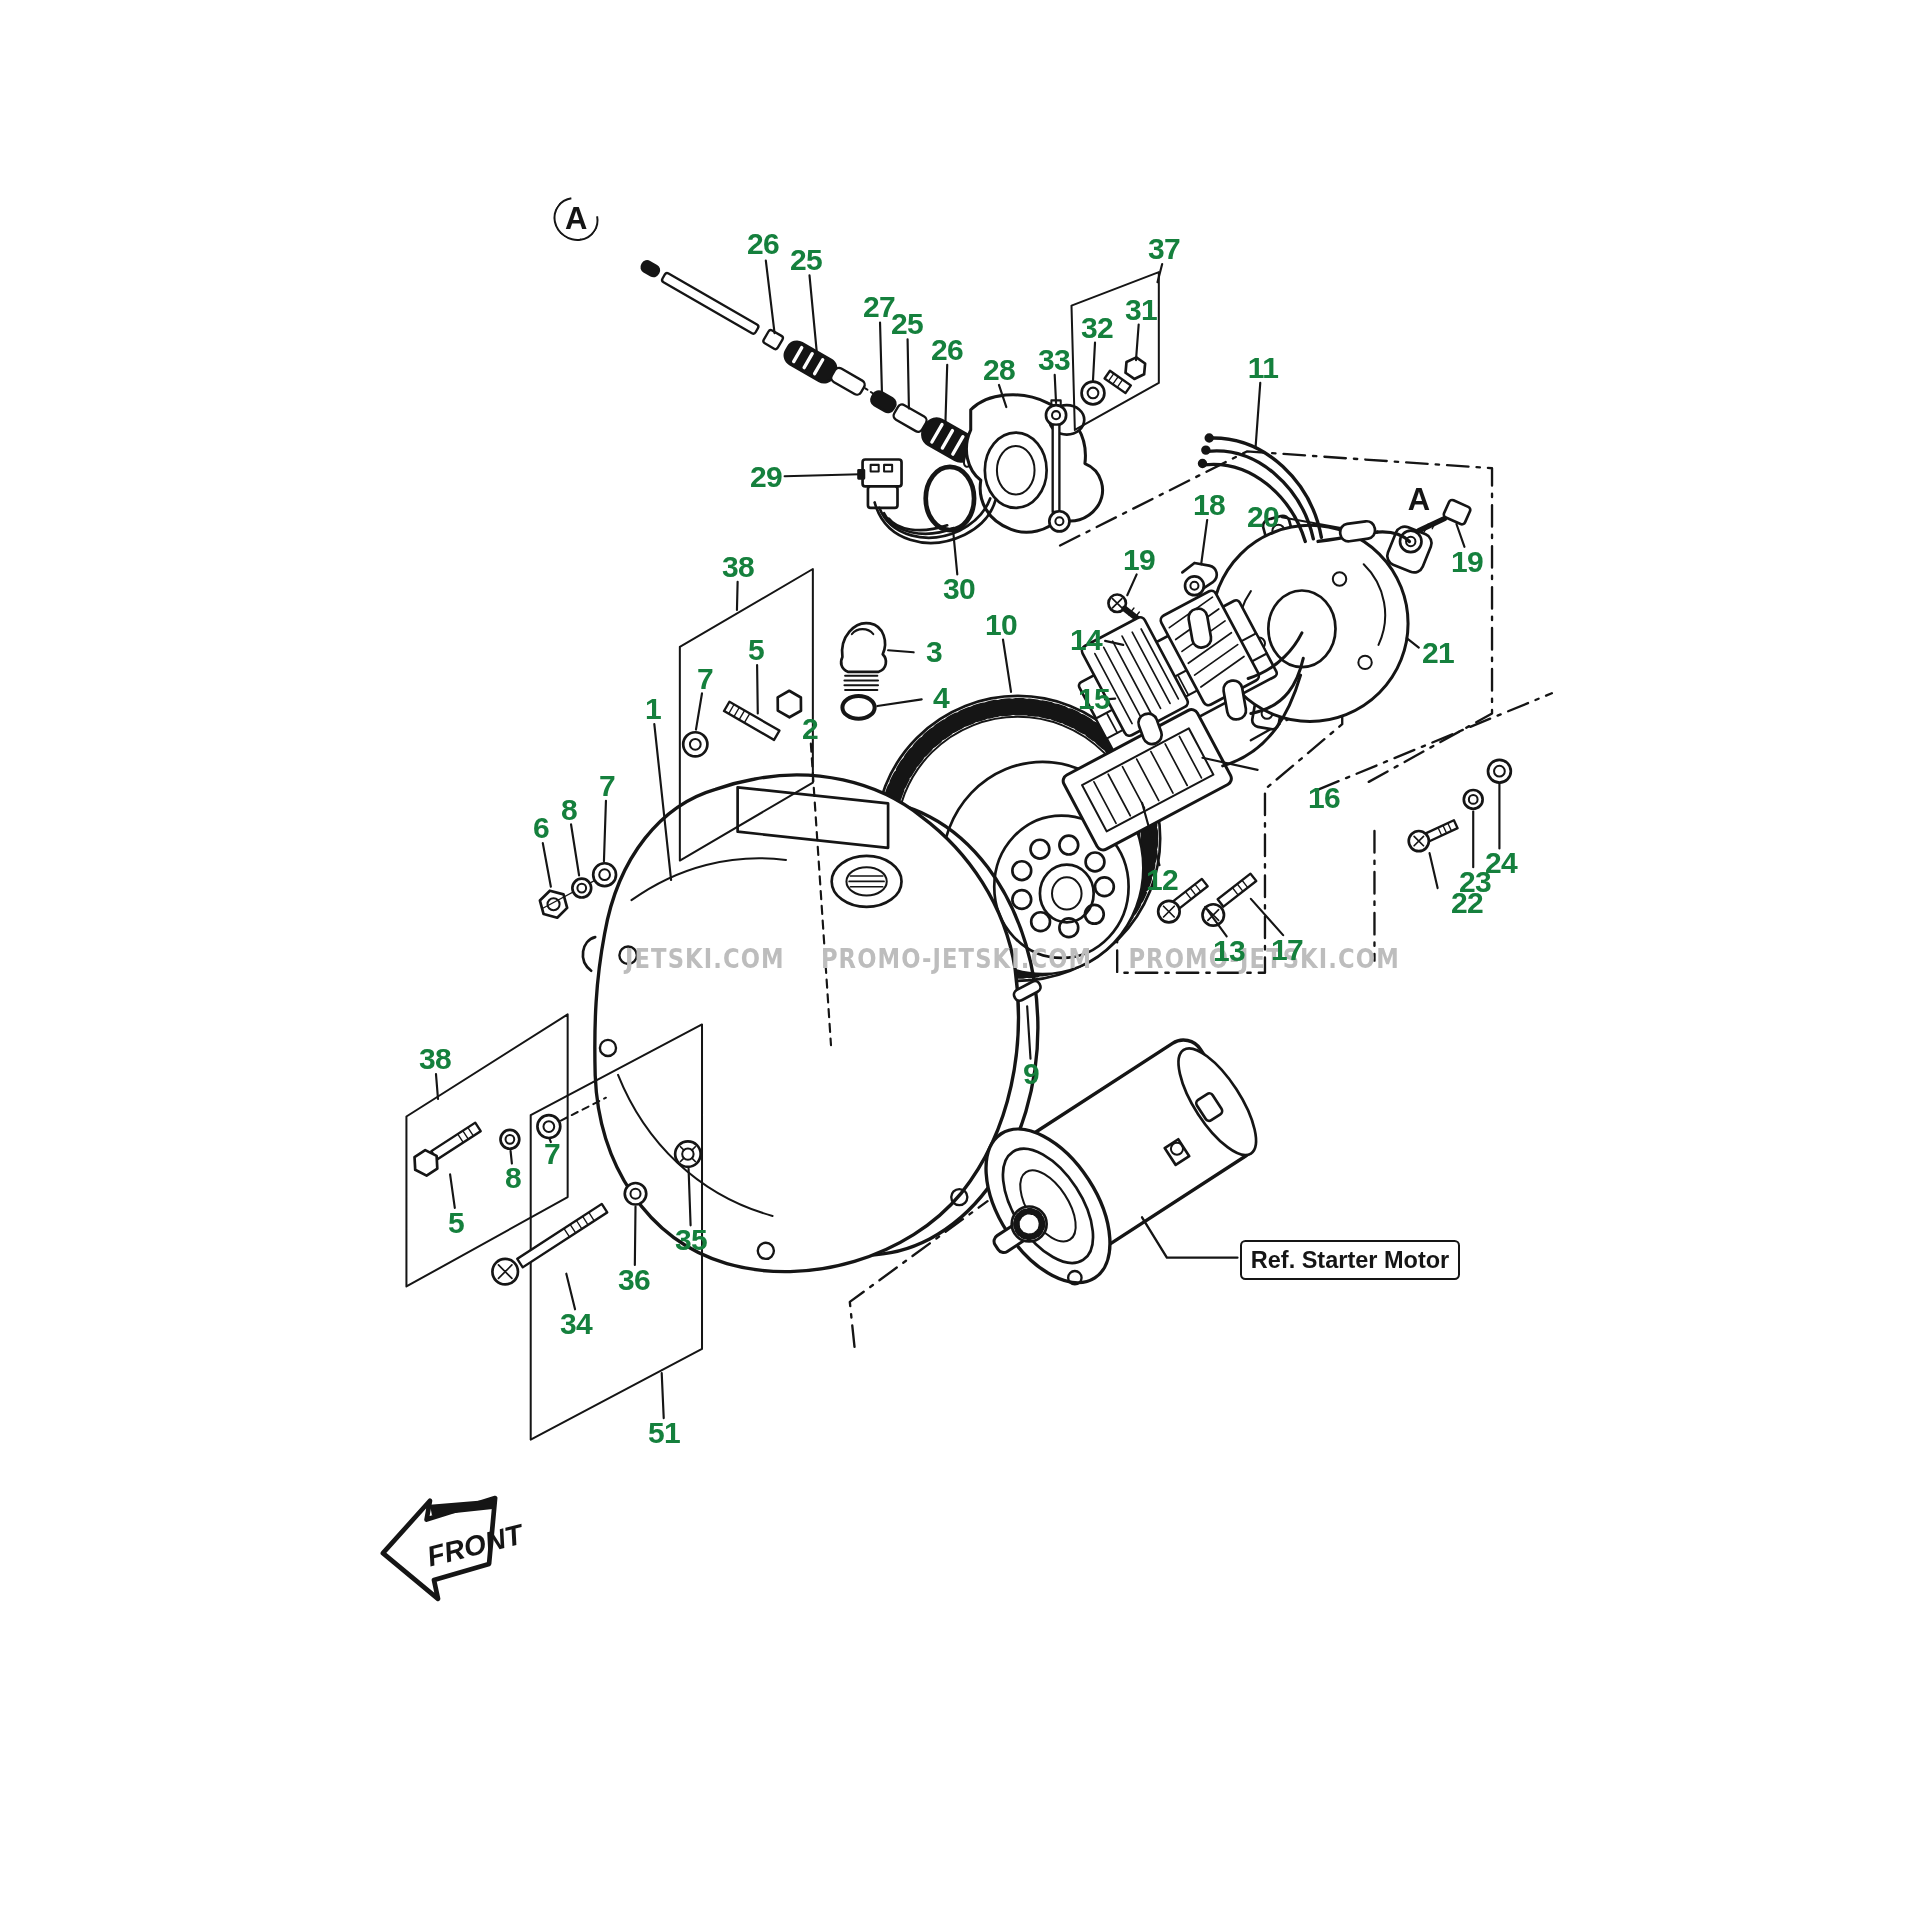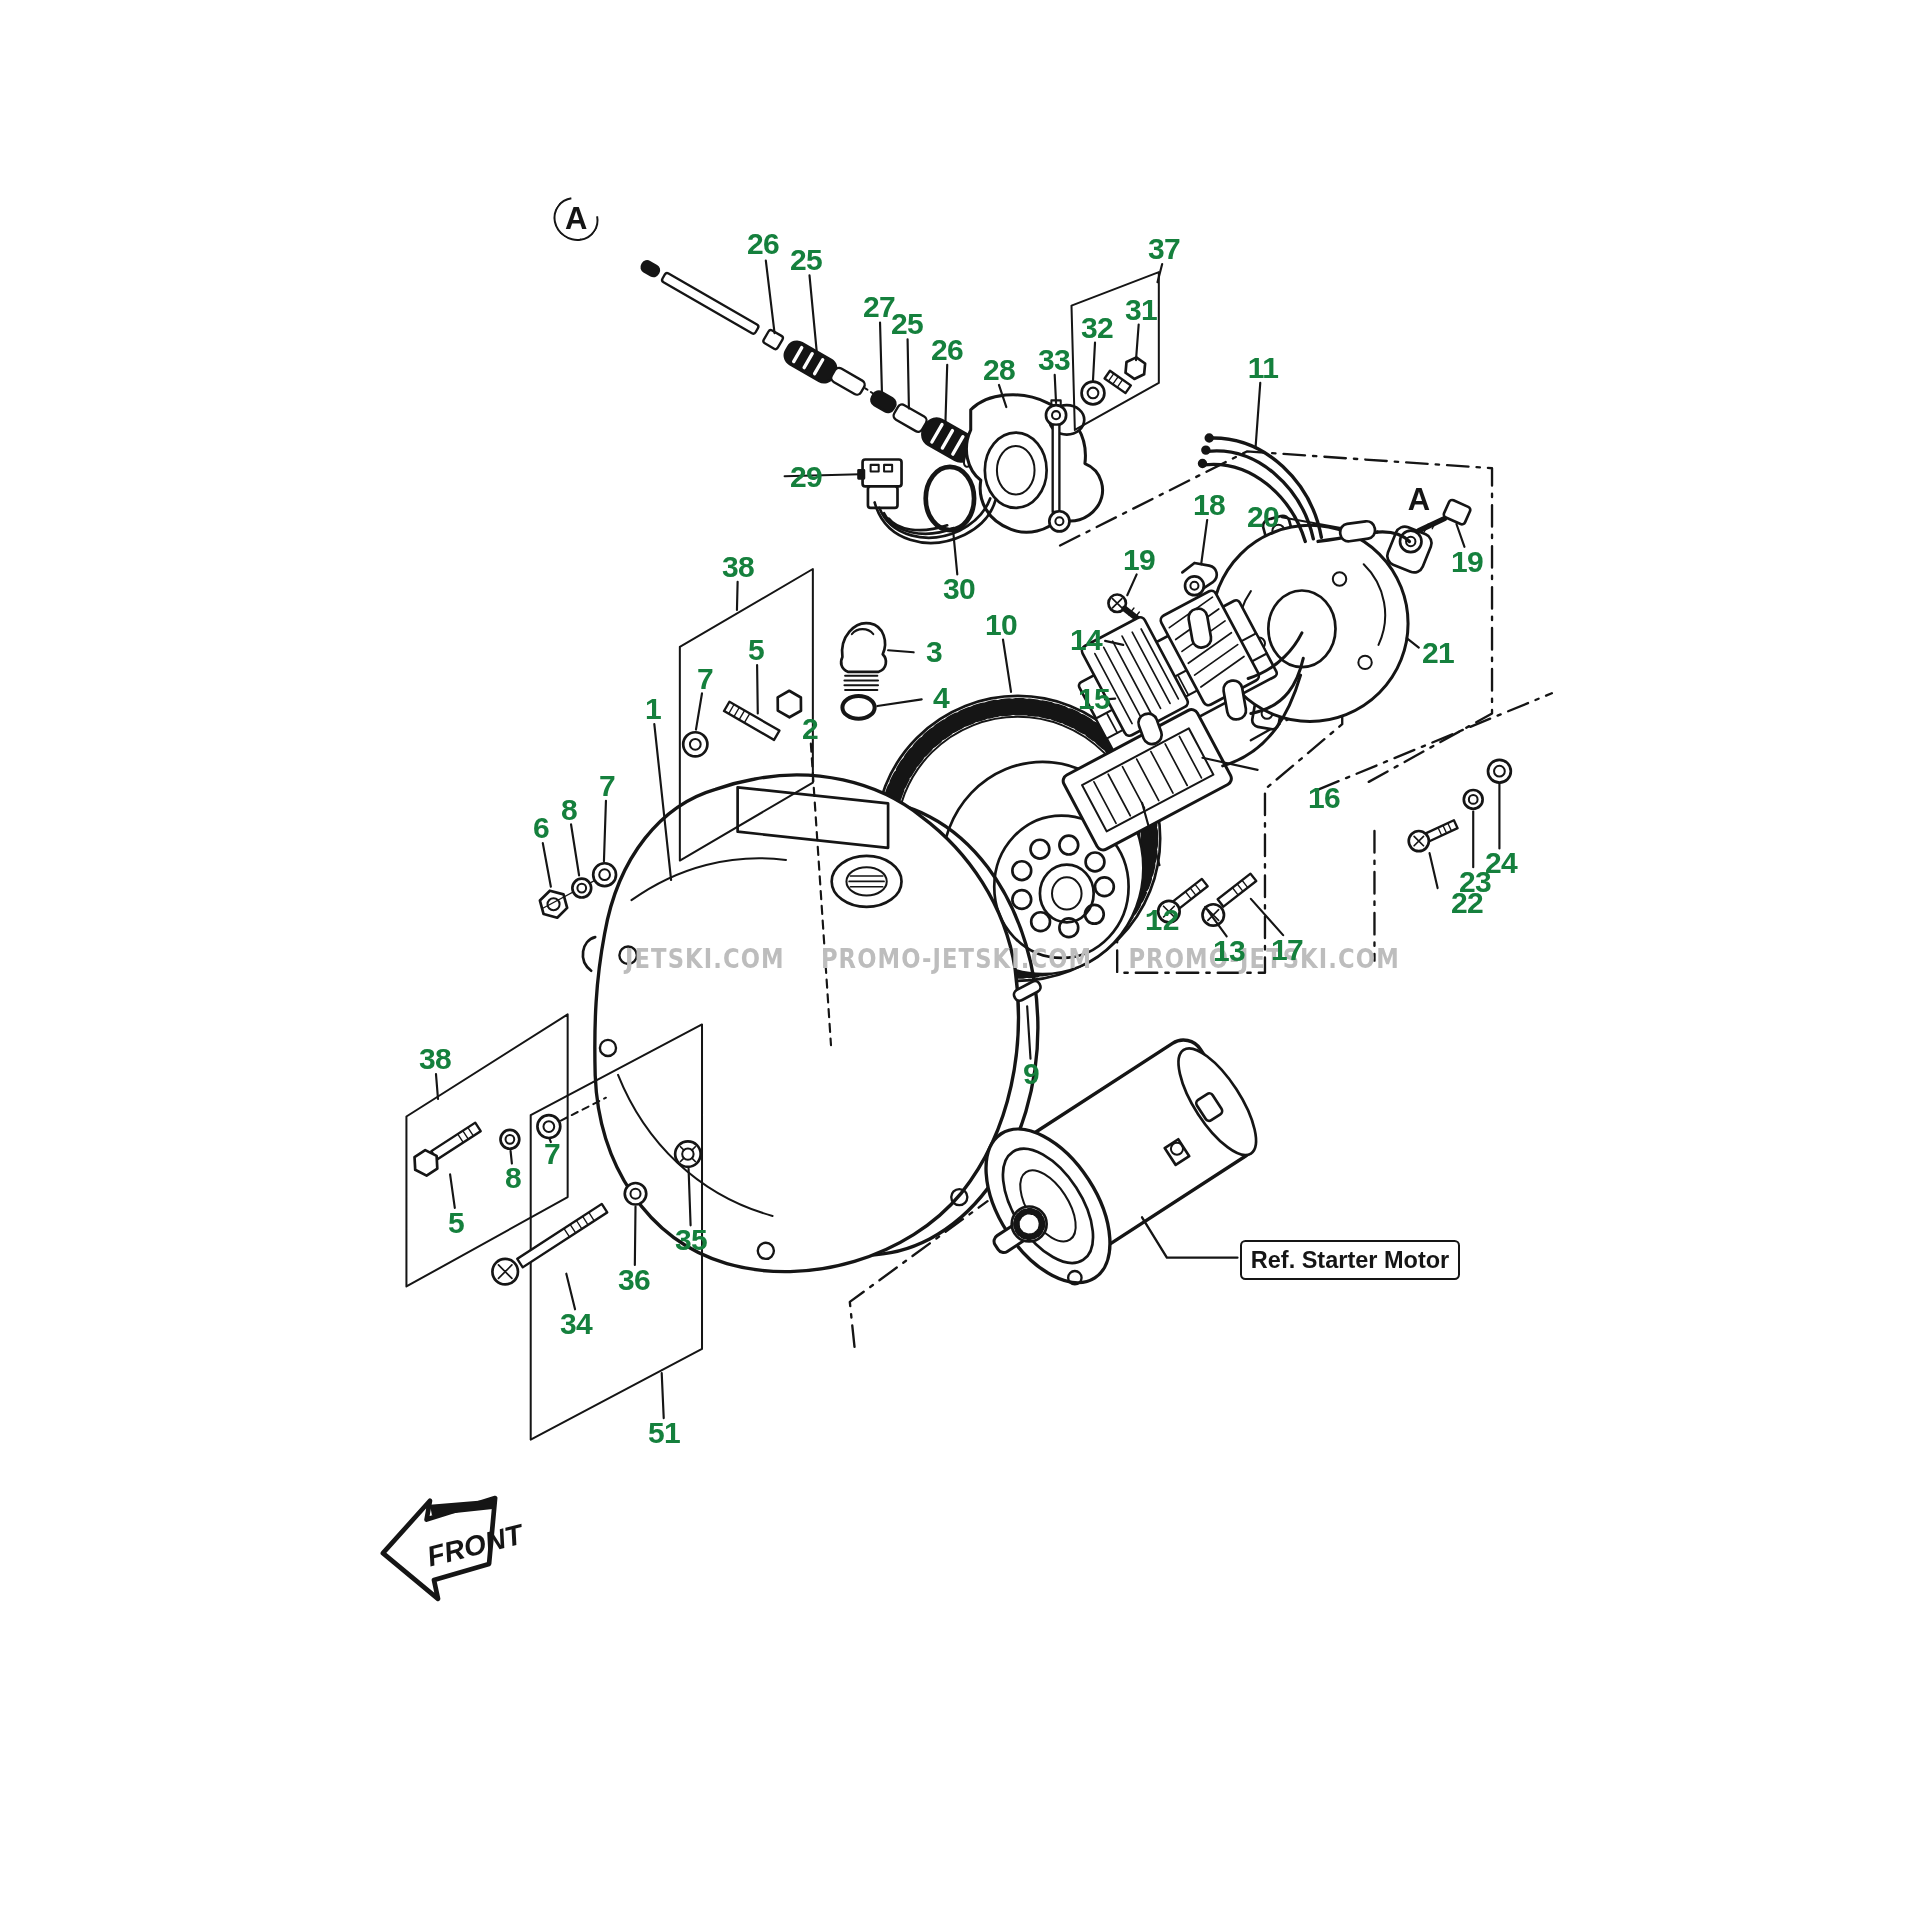--- a/index.html
+++ b/index.html
@@ -446,37 +446,37 @@
       <span class="callout" style="left: 806px; top: 260px;">25</span>
       <span class="callout" style="left: 879px; top: 307px;">27</span>
       <span class="callout" style="left: 907px; top: 324px;">25</span>
       <span class="callout" style="left: 947px; top: 350px;">26</span>
       <span class="callout" style="left: 999px; top: 370px;">28</span>
       <span class="callout" style="left: 1054px; top: 360px;">33</span>
       <span class="callout" style="left: 1097px; top: 328px;">32</span>
       <span class="callout" style="left: 1141px; top: 310px;">31</span>
       <span class="callout" style="left: 1164px; top: 249px;">37</span>
       <span class="callout" style="left: 1263px; top: 368px;">11</span>
-      <span class="callout" style="left: 806px; top: 477px; text-align: center;">29</span>
+      <span class="callout" style="left: 766px; top: 477px; text-align: center;">29</span>
       <span class="callout" style="left: 959px; top: 589px;">30</span>
       <span class="callout" style="left: 738px; top: 567px;">38</span>
       <span class="callout" style="left: 756px; top: 650px;">5</span>
       <span class="callout" style="left: 705px; top: 679px;">7</span>
       <span class="callout" style="left: 934px; top: 652px;">3</span>
       <span class="callout" style="left: 941px; top: 698px;">4</span>
       <span class="callout" style="left: 1001px; top: 625px;">10</span>
       <span class="callout" style="left: 1209px; top: 505px;">18</span>
       <span class="callout" style="left: 1263px; top: 517px;">20</span>
       <span class="callout" style="left: 1139px; top: 560px;">19</span>
       <span class="callout" style="left: 1467px; top: 562px;">19</span>
       <span class="callout" style="left: 1438px; top: 653px;">21</span>
       <span class="callout" style="left: 1086px; top: 640px;">14</span>
       <span class="callout" style="left: 1086px; top: 699px; margin-left: 8px;">15</span>
       <span class="callout" style="left: 1276px; top: 798px; margin-left: 48px;">16</span>
-      <span class="callout" style="left: 1162px; top: 922px; font-family: Liberation Mono, monospace;">12</span>
+      <span class="callout" style="left: 1162px; top: 880px;">12</span>
       <span class="callout" style="left: 1229px; top: 951px;">13</span>
       <span class="callout" style="left: 1287px; top: 950px;">17</span>
       <span class="callout" style="left: 1440px; top: 903px; margin-left: 27px;">22</span>
       <span class="callout" style="left: 1475px; top: 882px;">23</span>
       <span class="callout" style="left: 1501px; top: 863px;">24</span>
       <span class="callout" style="left: 653px; top: 709px;">1</span>
       <span class="callout" style="left: 810px; top: 729px;">2</span>
       <span class="callout" style="left: 541px; top: 828px;">6</span>
       <span class="callout" style="left: 569px; top: 810px;">8</span>
       <span class="callout" style="left: 607px; top: 786px;">7</span>

